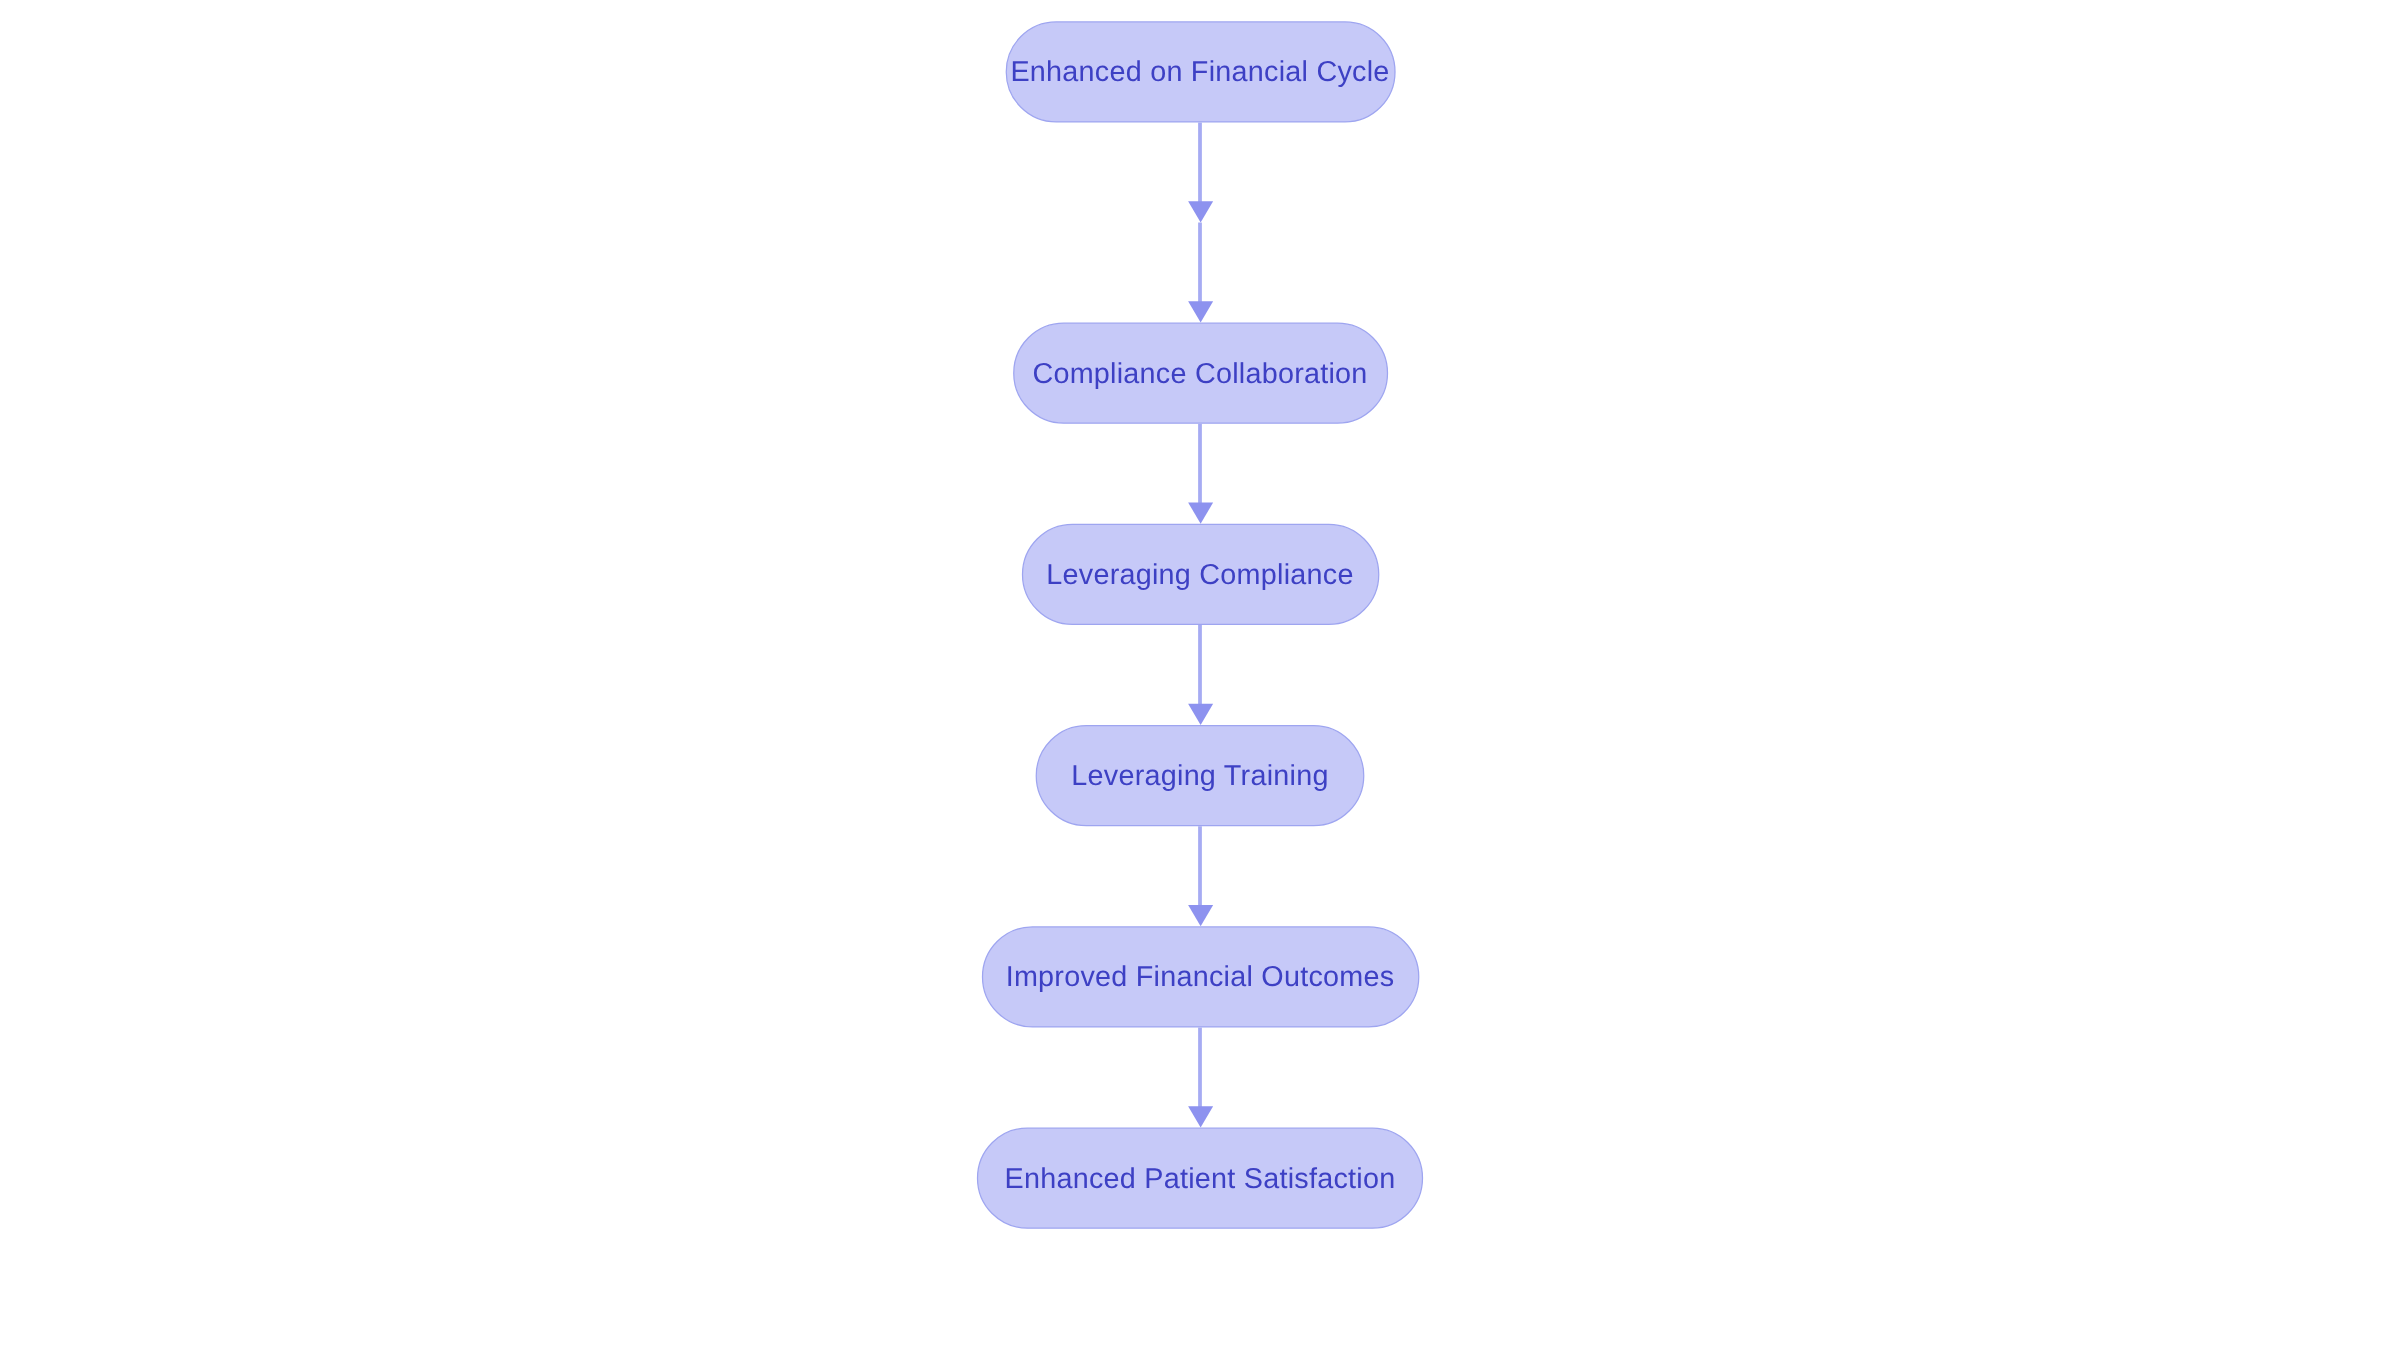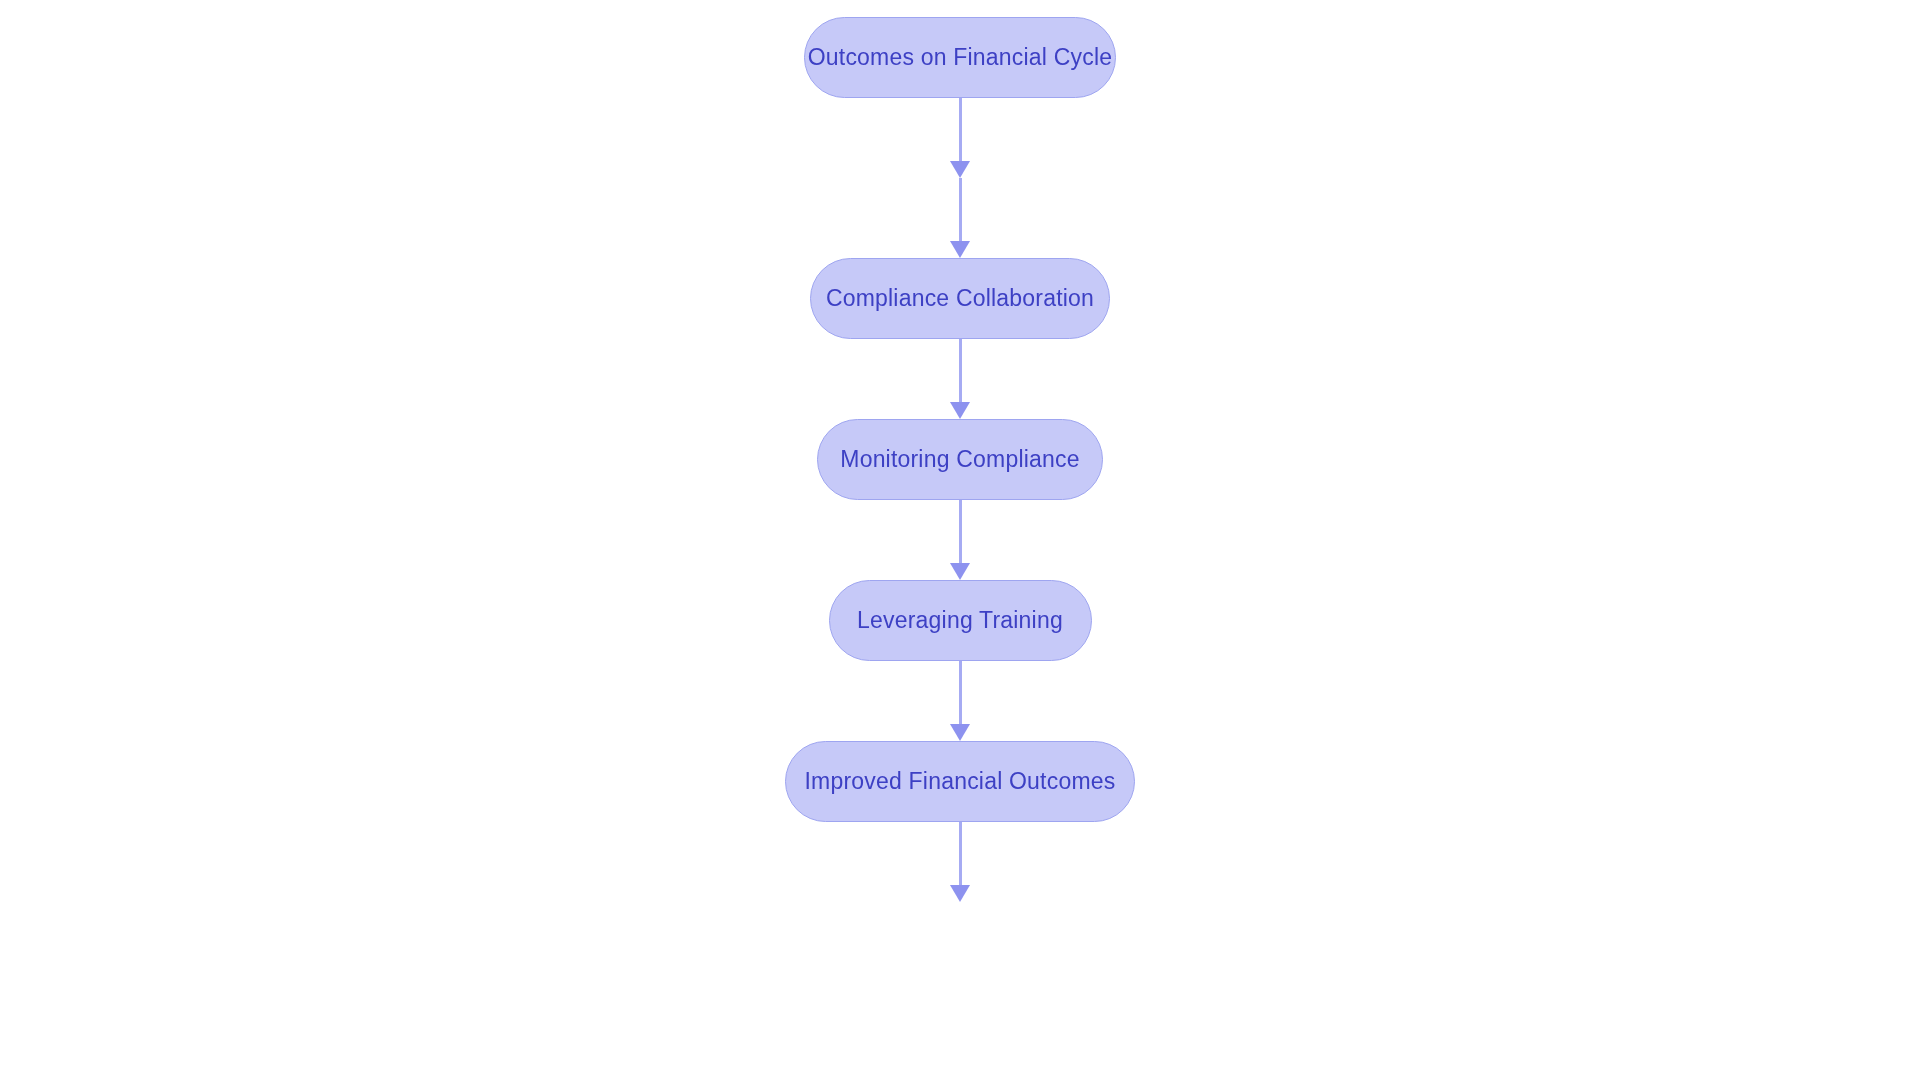--- a/index.html
+++ b/index.html
@@ -79,21 +79,21 @@
     flex: 0 0 auto;
   }
 </style>
 </head>
 <body>
 
 <div class="canvas">
   <div class="flow">
 
     <div class="node w0">
-      <span class="label">Outcomes on Financial Cycle</span>
+      <span class="label">Enhanced on Financial Cycle</span>
     </div>
 
     <div class="connector">
       <div class="line"></div>
       <div class="head"></div>
     </div>
 
 
     <div class="connector">
       <div class="line"></div>
@@ -103,21 +103,21 @@
     <div class="node w2">
       <span class="label">Compliance Collaboration</span>
     </div>
 
     <div class="connector">
       <div class="line"></div>
       <div class="head"></div>
     </div>
 
     <div class="node w3">
-      <span class="label">Monitoring Compliance</span>
+      <span class="label">Leveraging Compliance</span>
     </div>
 
     <div class="connector">
       <div class="line"></div>
       <div class="head"></div>
     </div>
 
     <div class="node w4">
       <span class="label">Leveraging Training</span>
     </div>
@@ -129,15 +129,18 @@
 
     <div class="node w5">
       <span class="label">Improved Financial Outcomes</span>
     </div>
 
     <div class="connector">
       <div class="line"></div>
       <div class="head"></div>
     </div>
 
+    <div class="node w6">
+      <span class="label">Enhanced Patient Satisfaction</span>
+    </div>
 
   </div>
 </div>
 
 </body></html>

